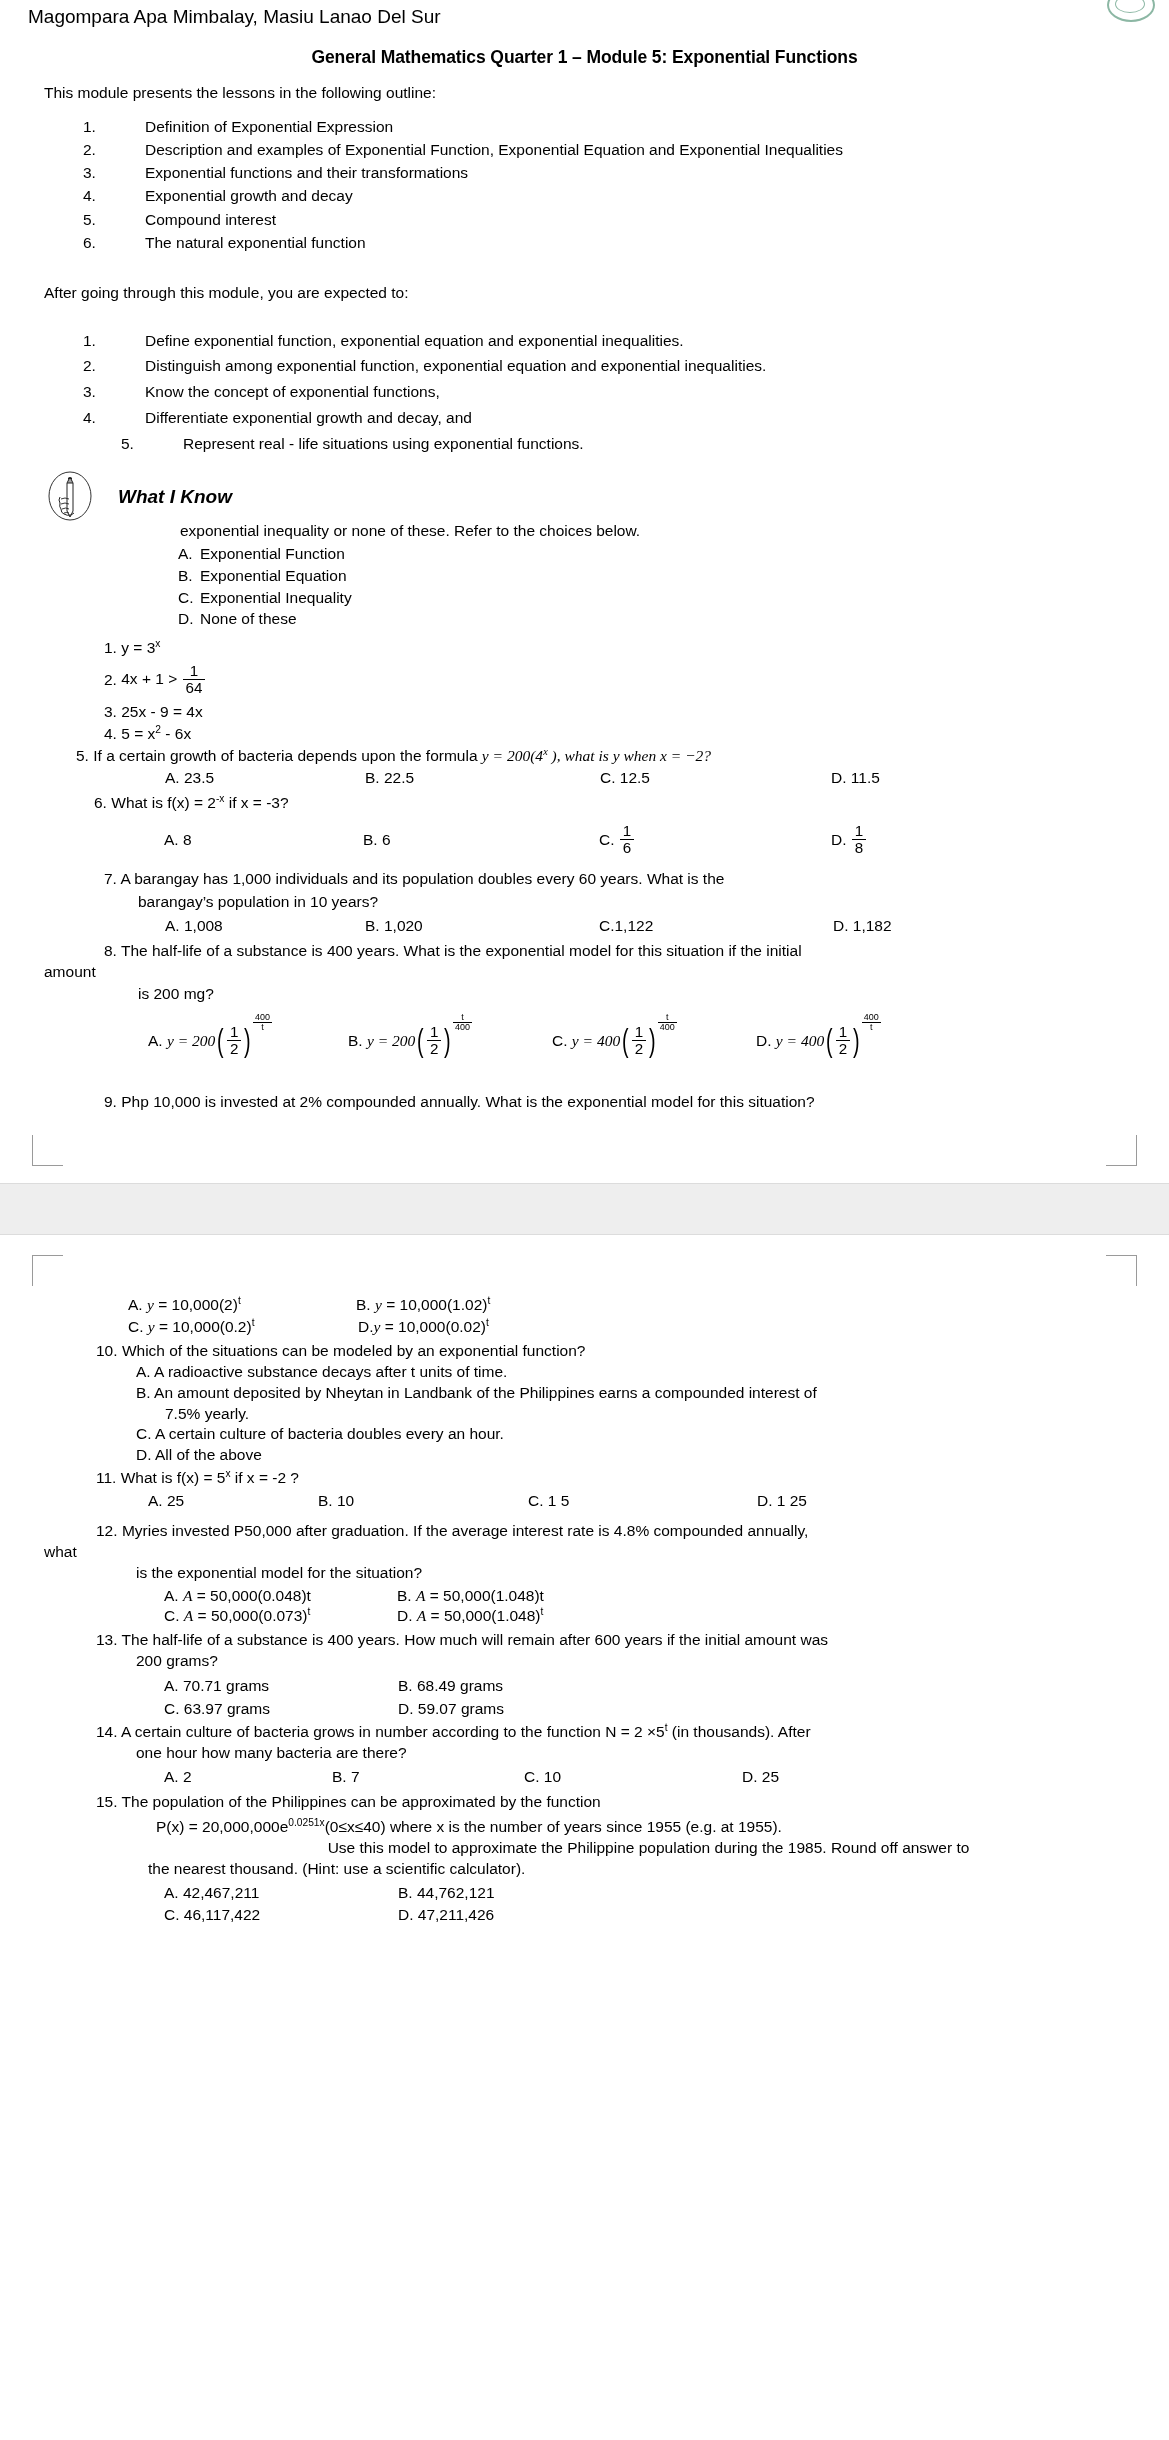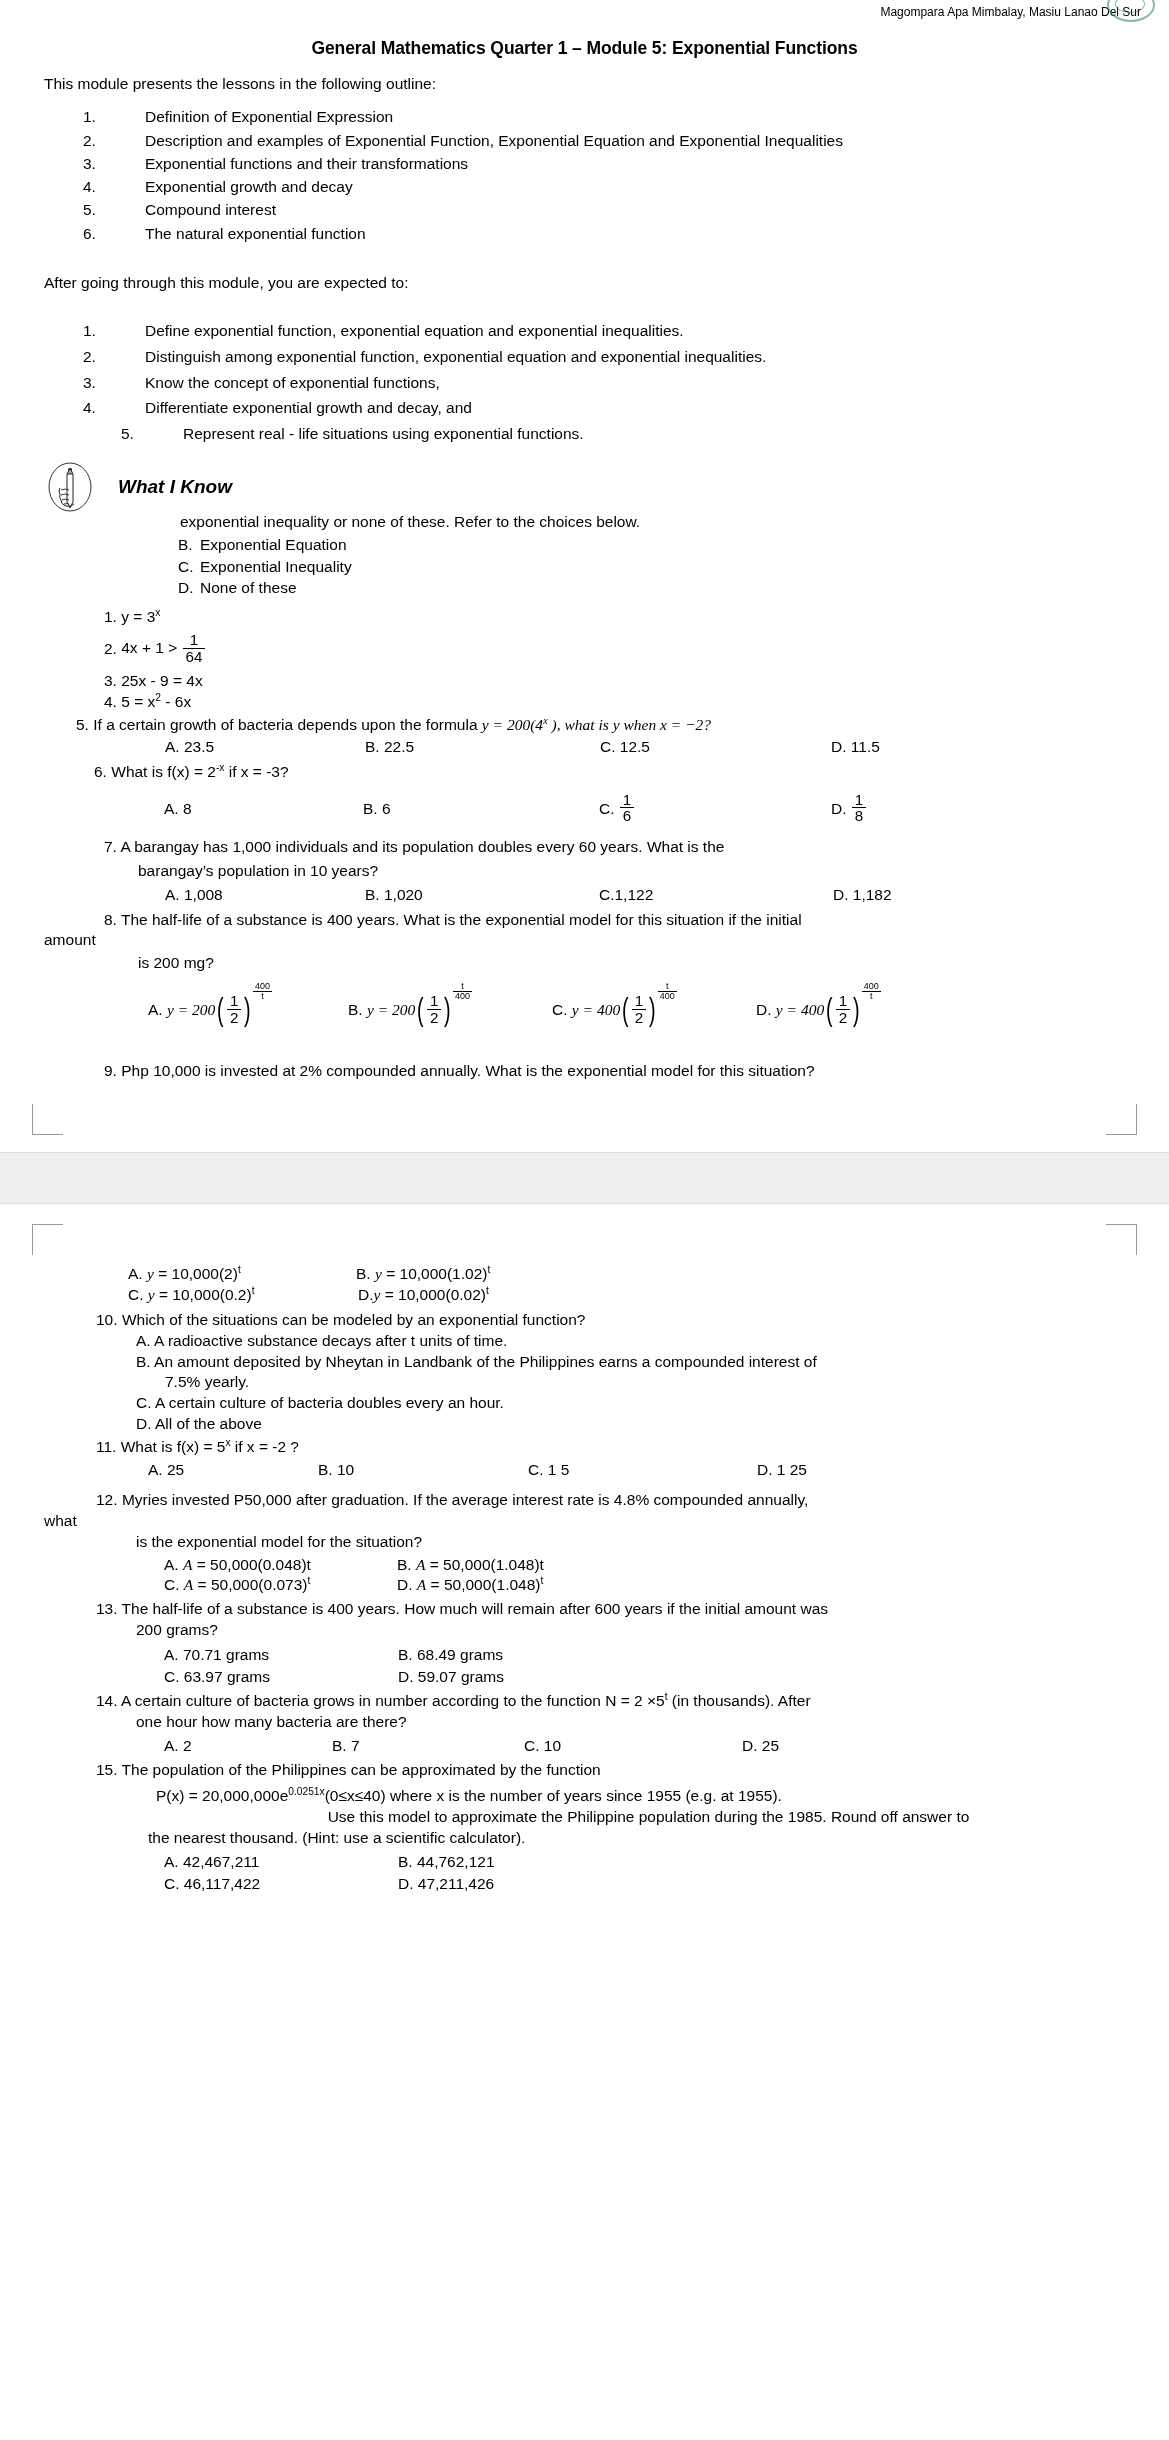--- a/index.html
+++ b/index.html
@@ -19,22 +19,22 @@
     position: relative;
     width: 1169px;
     background: #ffffff;
     overflow: hidden;
   }
   .page-top {
     padding: 0 28px 0 28px;
     box-sizing: border-box;
   }
   .school-line {
-    text-align: right;
-    font-size: 12px;
+    text-align: left;
+    font-size: 19px;
     padding-top: 4px;
   }
   .module-title {
     text-align: center;
     font-weight: bold;
     font-size: 17.5px;
     margin-top: 17px;
     letter-spacing: -0.1px;
   }
   .intro {
@@ -284,20 +284,21 @@
         <path d="M18 38 q4 -2 7 0" fill="none" stroke="#222" stroke-width="0.9"></path>
         <path d="M20 42 q3 -1 5 0" fill="none" stroke="#222" stroke-width="0.9"></path>
       </svg>
     </span>
     <span class="wik-label">What I Know</span>
   </div>
 
   <div class="instr-cont">exponential inequality or none of these. Refer to the choices below.</div>
 
   <div class="choicelist">
+    <div><span class="cl-letter">A.</span><span>Exponential Function</span></div>
     <div><span class="cl-letter">B.</span><span>Exponential Equation</span></div>
     <div><span class="cl-letter">C.</span><span>Exponential Inequality</span></div>
     <div><span class="cl-letter">D.</span><span>None of these</span></div>
   </div>
 
   <div class="q" style="margin-top:8px;">
     <span>1.</span>
     <span>
       <span>y = 3</span><sup>x</sup>
     </span>

